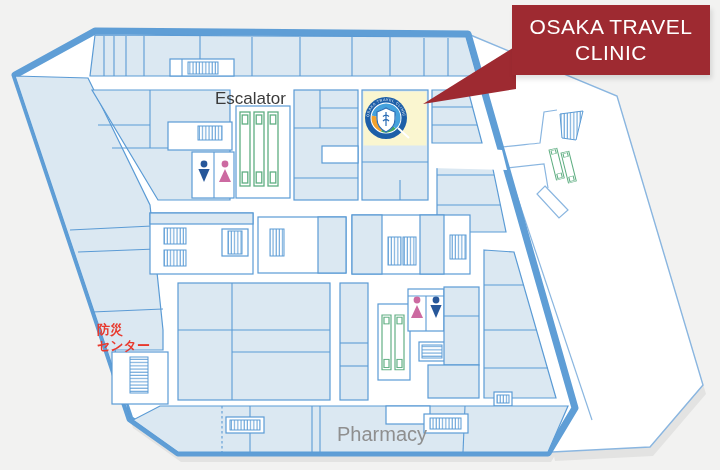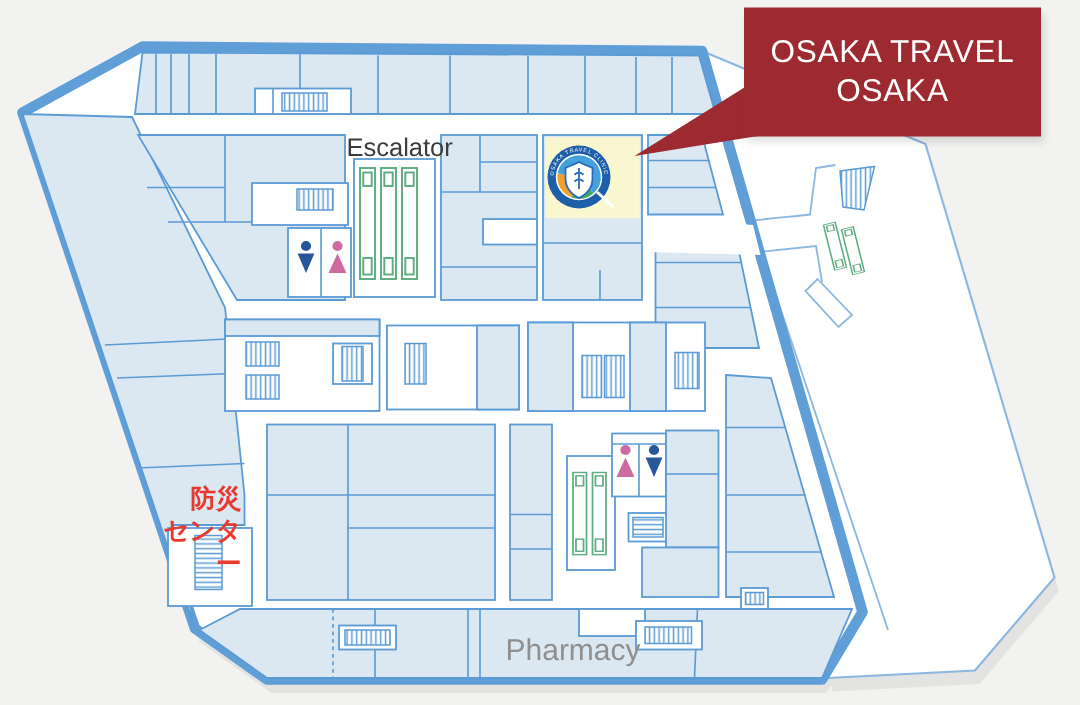--- a/index.html
+++ b/index.html
@@ -10,26 +10,26 @@
   
   .rm{fill:#dbe8f2;stroke:#5b9bd5;stroke-width:1.2;}
   .wt{fill:#ffffff;stroke:#5b9bd5;stroke-width:1.2;}
   .ln{stroke:#5b9bd5;stroke-width:1.1;fill:none;}
   .dot{stroke:#5b9bd5;stroke-width:1.1;fill:none;stroke-dasharray:2.5 2.5;}
   .thin{stroke:#8ab6e0;stroke-width:1.2;fill:none;}
   .hatch{fill:url(#hv);stroke:#5b9bd5;stroke-width:1;}
   .hatchh{fill:url(#hh);stroke:#5b9bd5;stroke-width:1;}
 
   .label{position:absolute;white-space:nowrap;}
-  .label-escalator{left:215px;top:89px;font-size:17px;color:#3b3b3b;margin-left:16px;}
+  .label-escalator{left:215px;top:89px;font-size:17px;color:#3b3b3b;}
   .label-pharmacy{left:337px;top:423px;font-size:20px;color:#8f8f8f;}
-  .label-bousai{left:97px;top:322px;width:64px;font-size:17px;font-weight:bold;
-    color:#e8392e;text-align:right;line-height:1.25;white-space:normal;}
-
-  .callout{position:absolute;left:496px;top:5px;width:198px;height:86px;
+  .label-bousai{left:97px;top:322px;width:64px;font-size:13px;font-weight:bold;
+    color:#e8392e;text-align:left;line-height:1.25;white-space:normal;}
+
+  .callout{position:absolute;left:512px;top:5px;width:198px;height:70px;
     background:#9e2a31;color:#ffffff;display:flex;flex-direction:column;
     align-items:center;justify-content:center;font-size:21px;line-height:1.25;
     letter-spacing:.5px;text-align:center;box-shadow:2px 4px 5px rgba(0,0,0,.12);}
 </style>
 </head>
 <body>
 
 <div class="stage">
 
 <svg width="720" height="470" viewBox="0 0 720 470">
@@ -229,16 +229,16 @@
 
 <div class="label label-escalator">Escalator</div>
 <div class="label label-pharmacy">Pharmacy</div>
 <div class="label label-bousai">
   <div>防災</div>
   <div>センター</div>
 </div>
 
 <div class="callout">
   <span>OSAKA TRAVEL</span>
-  <span>OSAKA</span>
+  <span>CLINIC</span>
 </div>
 
 </div>
 
 </body></html>

